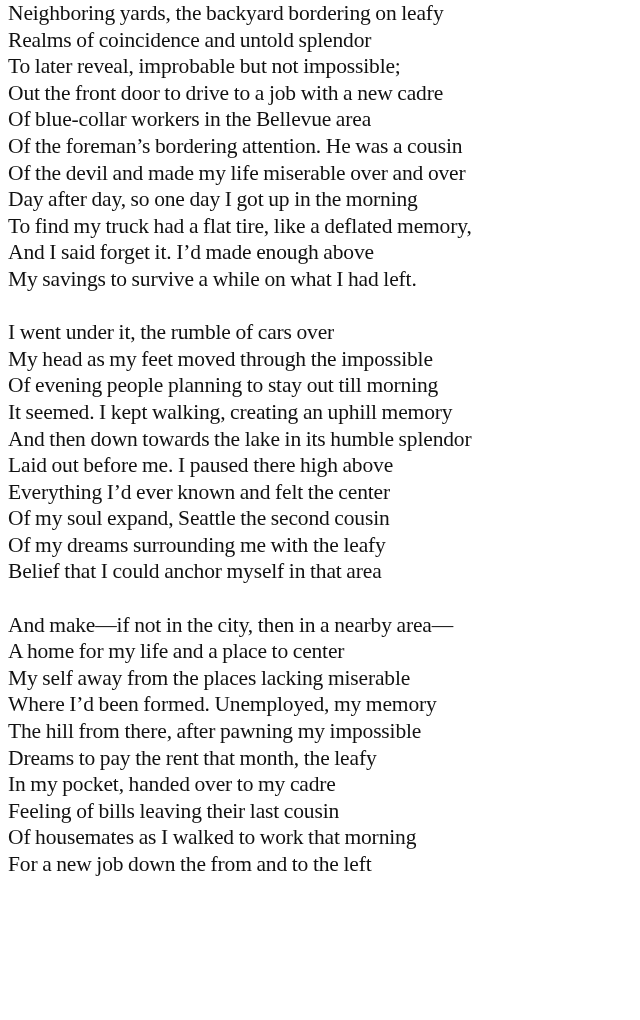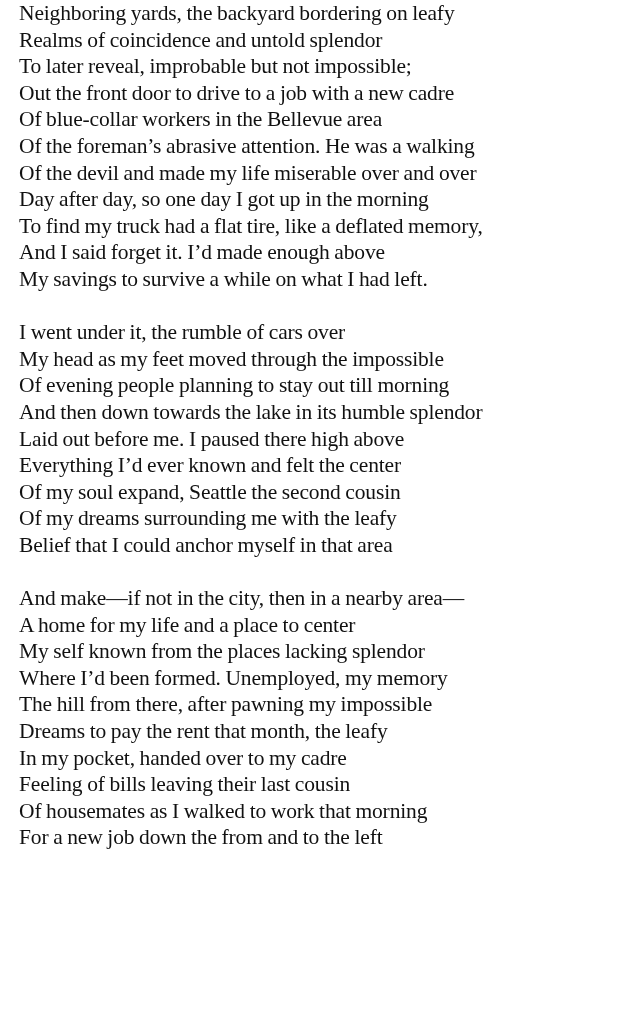--- a/index.html
+++ b/index.html
@@ -8,21 +8,21 @@
       background: #ffffff;
     }
     body {
       width: 640px;
       height: 1020px;
       overflow: hidden;
       position: relative;
     }
     .poem {
       position: absolute;
-      left: 19px;
+      left: 8px;
       top: 0px;
       font-family: "Liberation Serif", "DejaVu Serif", serif;
       font-size: 21.5px;
       line-height: 26.6px;
       color: #111111;
       letter-spacing: -0.15px;
       word-spacing: -0.5px;
     }
     .stanza {
       margin: 0;
@@ -39,42 +39,43 @@
 </head>
 <body>
 
 <div class="poem">
   <div class="stanza">
     <span class="line">Neighboring yards, the backyard bordering on leafy</span>
     <span class="line">Realms of coincidence and untold splendor</span>
     <span class="line">To later reveal, improbable but not impossible;</span>
     <span class="line">Out the front door to drive to a job with a new cadre</span>
     <span class="line">Of blue-collar workers in the Bellevue area</span>
-    <span class="line">Of the foreman’s abrasive attention. He was a walking</span>
+    <span class="line">Of the foreman’s bordering attention. He was a cousin</span>
     <span class="line">Of the devil and made my life miserable over and over</span>
     <span class="line">Day after day, so one day I got up in the morning</span>
     <span class="line">To find my truck had a flat tire, like a deflated memory,</span>
     <span class="line">And I said forget it. I’d made enough above</span>
     <span class="line">My savings to survive a while on what I had left.</span>
   </div>
   <div class="stanza">
     <span class="line">I went under it, the rumble of cars over</span>
     <span class="line">My head as my feet moved through the impossible</span>
     <span class="line">Of evening people planning to stay out till morning</span>
+    <span class="line">It seemed. I kept walking, creating an uphill memory</span>
     <span class="line">And then down towards the lake in its humble splendor</span>
     <span class="line">Laid out before me. I paused there high above</span>
     <span class="line">Everything I’d ever known and felt the center</span>
     <span class="line">Of my soul expand, Seattle the second cousin</span>
     <span class="line">Of my dreams surrounding me with the leafy</span>
     <span class="line">Belief that I could anchor myself in that area</span>
   </div>
   <div class="stanza">
     <span class="line">And make—if not in the city, then in a nearby area—</span>
     <span class="line">A home for my life and a place to center</span>
-    <span class="line">My self known from the places lacking splendor</span>
+    <span class="line">My self away from the places lacking miserable</span>
     <span class="line">Where I’d been formed. Unemployed, my memory</span>
     <span class="line">The hill from there, after pawning my impossible</span>
     <span class="line">Dreams to pay the rent that month, the leafy</span>
     <span class="line">In my pocket, handed over to my cadre</span>
     <span class="line">Feeling of bills leaving their last cousin</span>
     <span class="line">Of housemates as I walked to work that morning</span>
     <span class="line">For a new job down the from and to the left</span>
   </div>
 </div>
 

